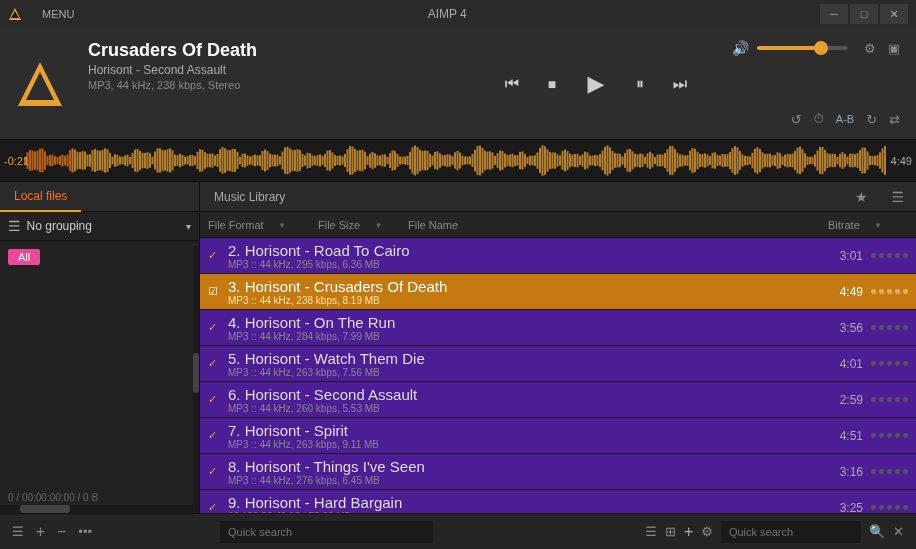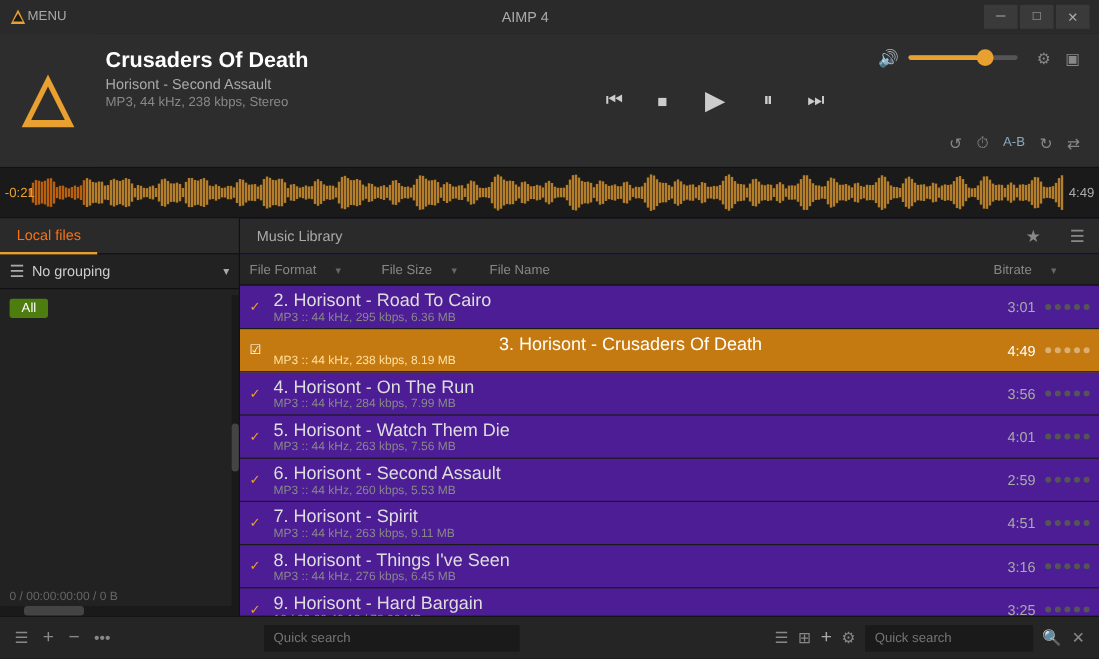--- a/index.html
+++ b/index.html
@@ -17,21 +17,21 @@
     #titlebar {
       display: flex;
       align-items: center;
       background: #2a2a2a;
       height: 28px;
       padding: 0 8px;
     }
     #menu-area {
       display: flex;
       align-items: center;
-      gap: 1px;
+      gap: 20px;
       color: #aaa;
       font-size: 11px;
     }
     #title-center {
       flex: 1;
       text-align: center;
       font-size: 12px;
       color: #aaa;
     }
     #window-controls {
@@ -252,21 +252,21 @@
       flex: 1;
     }
     #grouping-arrow {
       color: #aaa;
       font-size: 10px;
     }
     #filter-row {
       padding: 6px 8px;
     }
     .filter-btn {
-      background: #4d7c0f;
+      background: #ec4899;
       color: #fff;
       border: none;
       padding: 2px 10px;
       font-size: 11px;
       cursor: pointer;
       border-radius: 2px;
     }
 
     
     #right-panel {
@@ -357,21 +357,21 @@
       color: #e8a030;
       font-size: 11px;
       margin-right: 4px;
     }
     .track-row.active .track-check { color: #fff; }
     .track-main-info { flex: 1; }
     .track-name {
       font-size: 15px;
       color: #ddd;
     }
-    .track-row.active .track-name { color: #fff; text-align: center; }
+    .track-row.active .track-name { color: #fff; }
     .track-sub {
       font-size: 10px;
       color: #888;
     }
     .track-duration {
       font-size: 12px;
       color: #aaa;
       width: 40px;
       text-align: right;
     }

